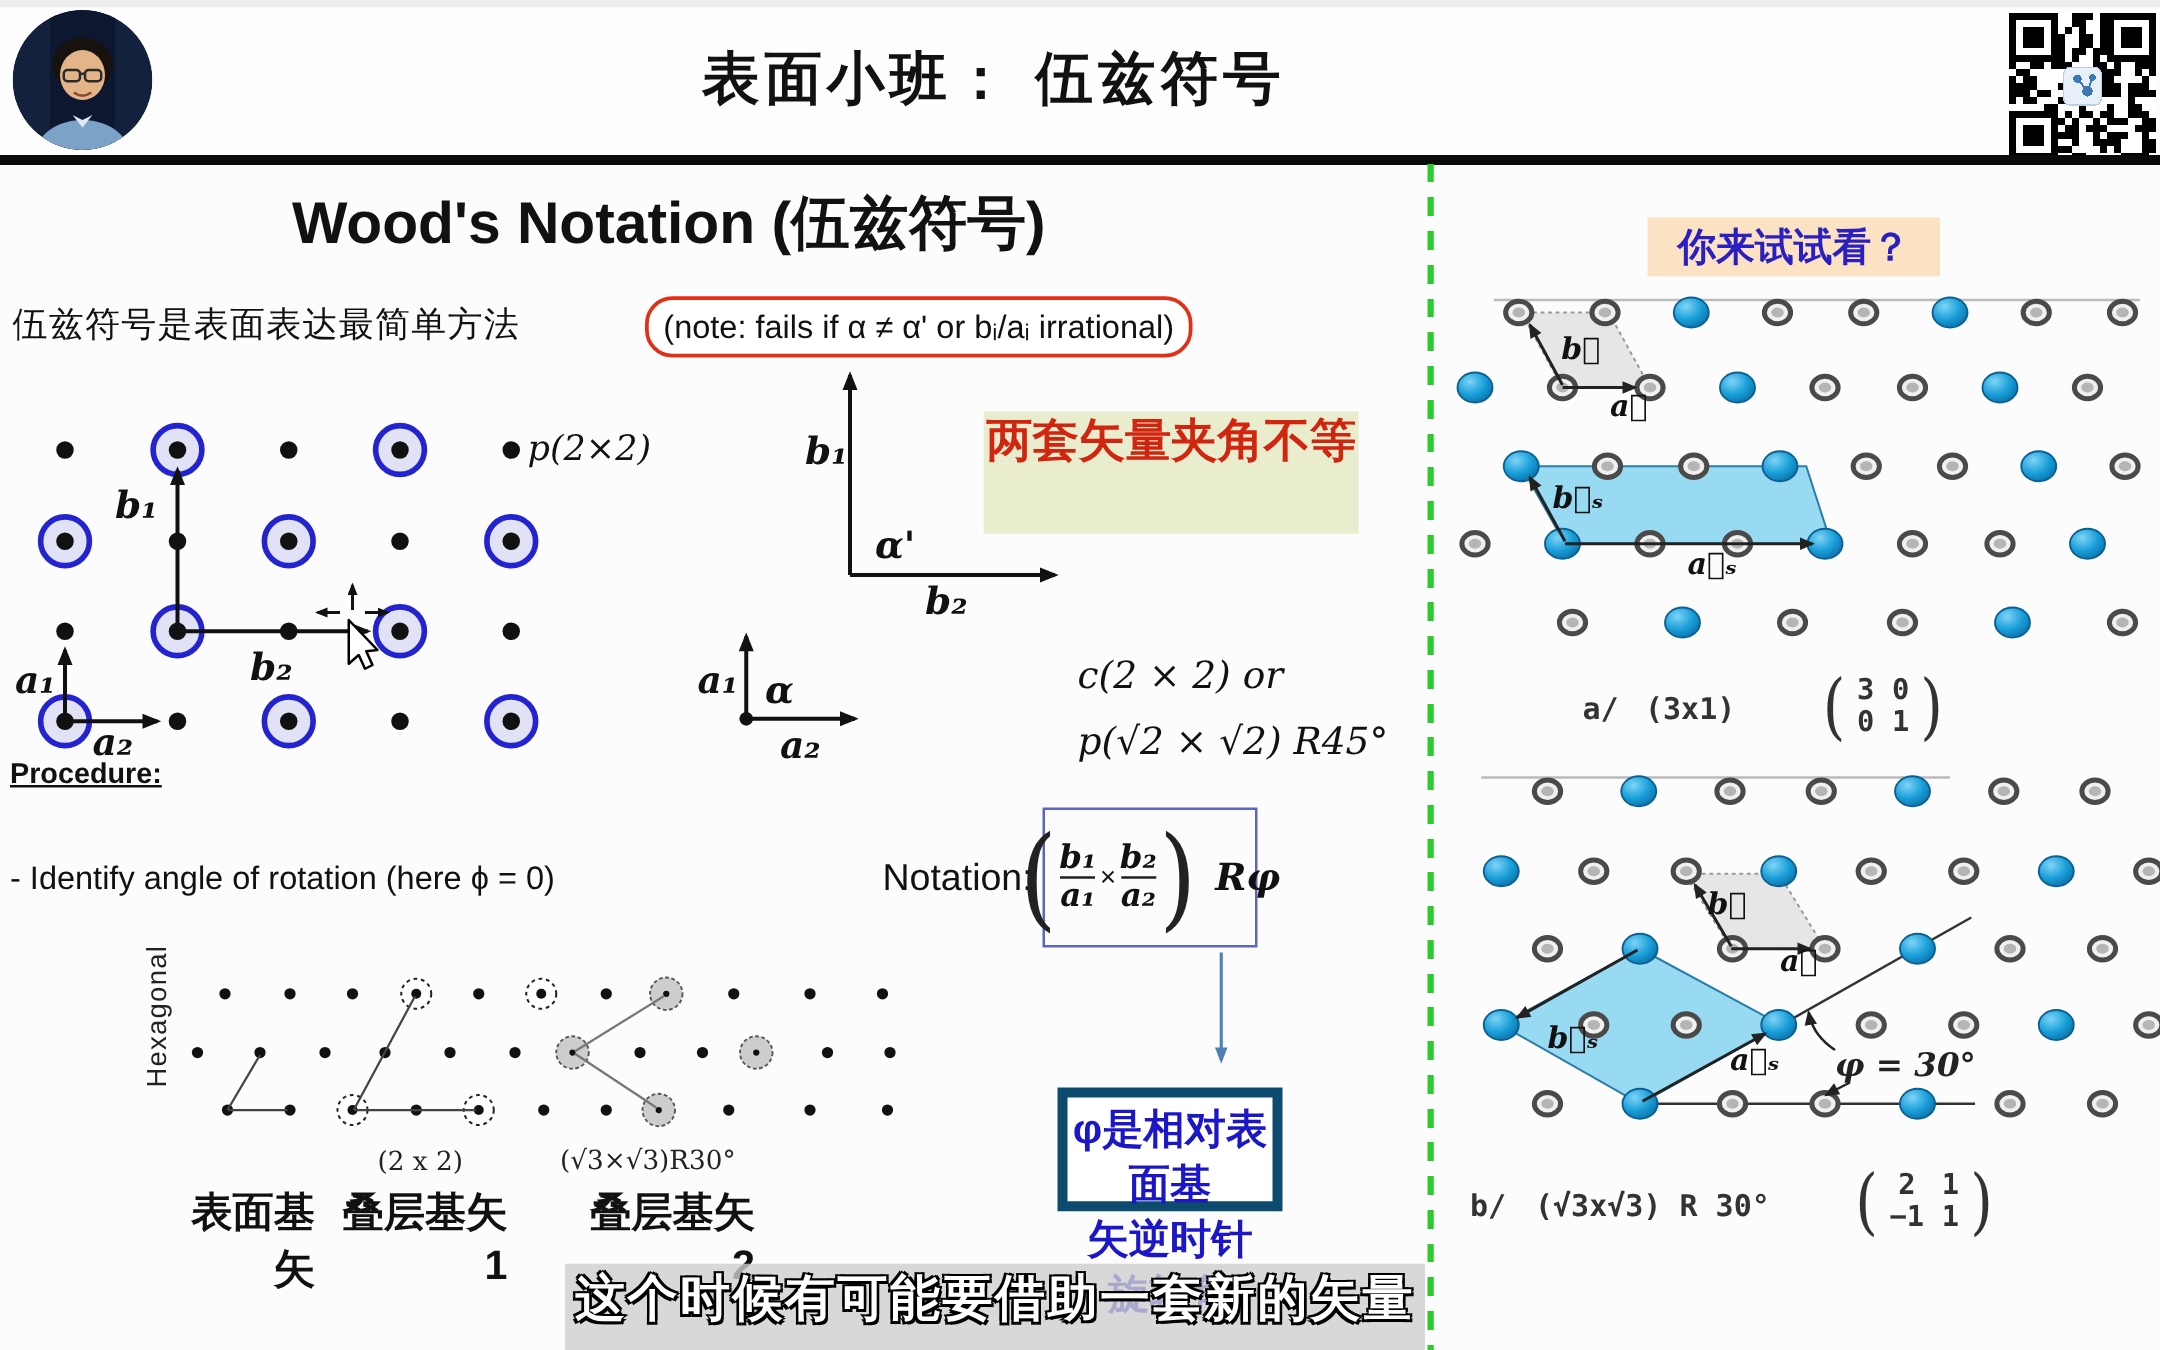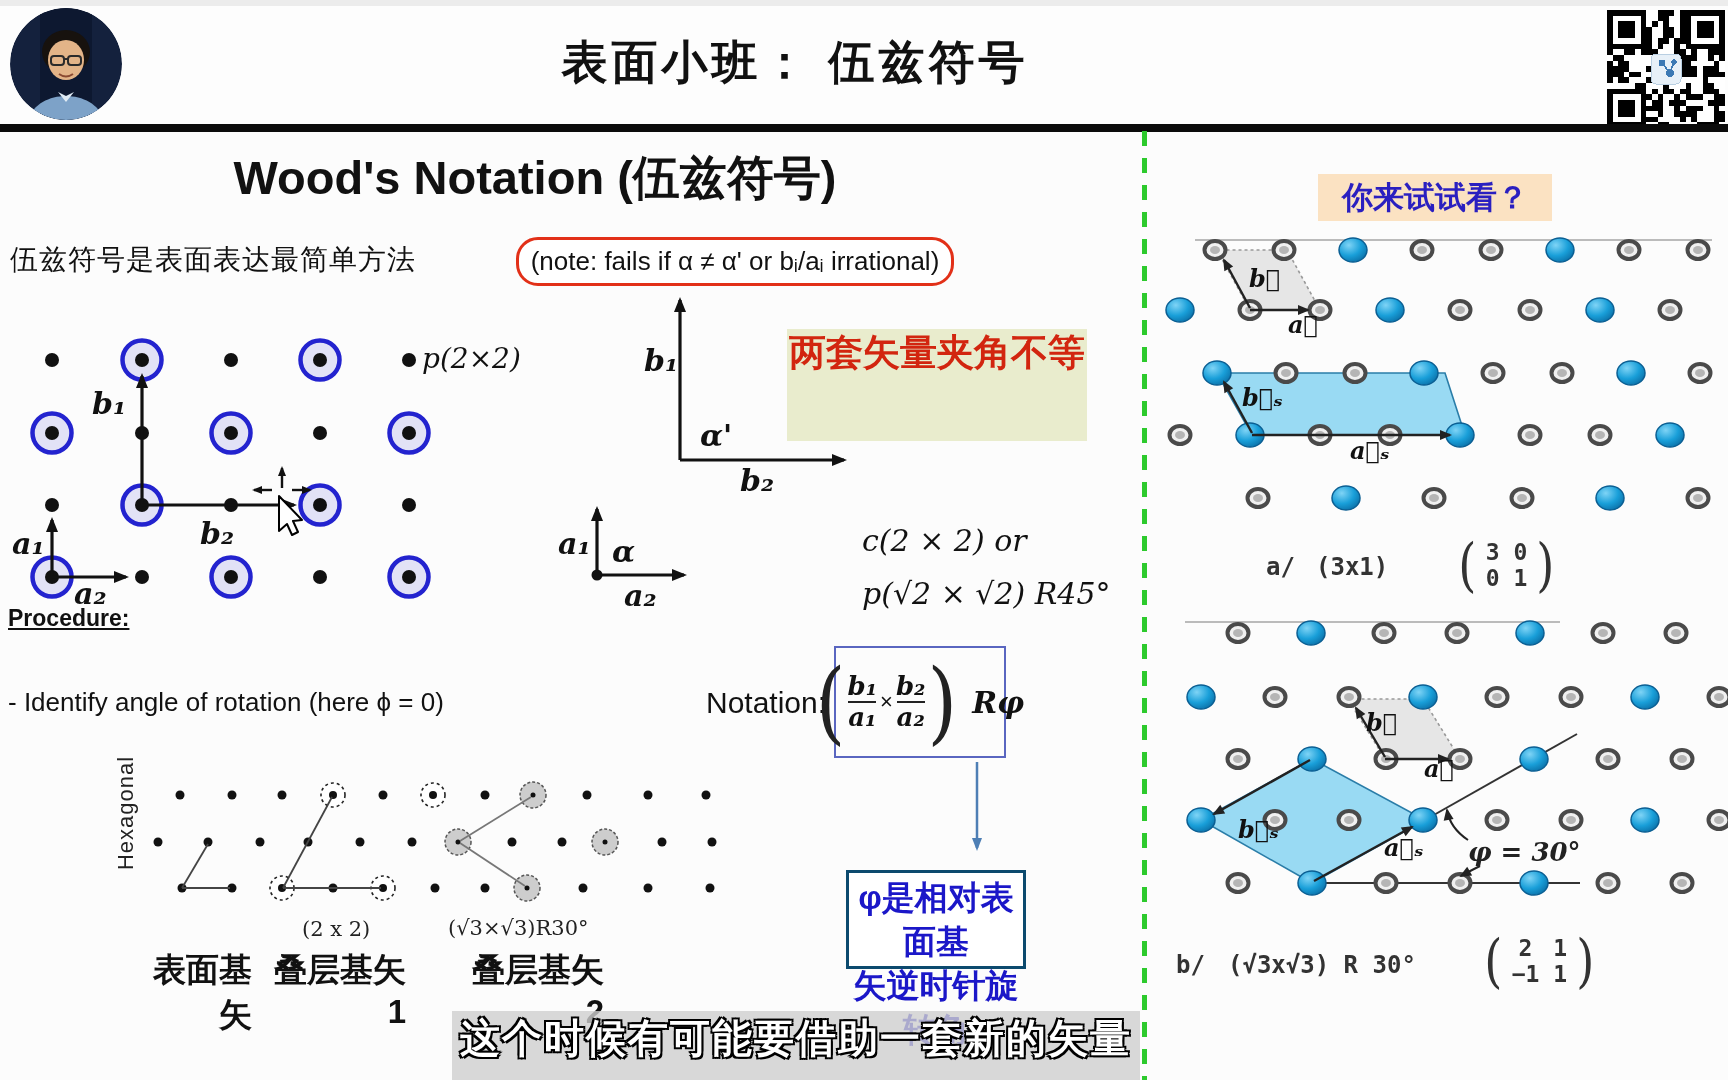--- a/index.html
+++ b/index.html
@@ -13,39 +13,39 @@
   #avatar{left:10px;top:8px;width:112px;height:112px;border-radius:50%;overflow:hidden}
   #apptitle{left:295px;top:32px;width:1000px;text-align:center;
     font-size:46px;font-weight:bold;letter-spacing:4px}
   #qr{left:1607px;top:10px;width:118px;height:118px;background:#fff}
   #blackbar{left:0;top:124px;width:1728px;height:8px;background:#0b0b0b}
   
   #slidetitle{left:60px;top:147px;width:950px;text-align:center;font-size:47px;font-weight:bold}
   #intro{left:10px;top:241px;font-size:28px;letter-spacing:1px}
   #notebox{left:516px;top:237px;width:438px;height:49px;border:3.5px solid #e23018;
     border-radius:22px;text-align:center;font-size:26px;line-height:42px;background:#fff}
-  #warnbox{left:787px;top:329px;width:300px;height:112px;background:#e9eccd;
+  #warnbox{left:787px;top:329px;width:300px;height:98px;background:#e9eccd;
     color:#d2250f;font-size:37px;font-weight:bold;text-align:center;line-height:48px}
   .mathline{font-family:"DejaVu Serif","DejaVu Sans",serif;font-style:italic;font-size:30px}
   #cline1{left:862px;top:523px}
   #cline2{left:862px;top:576px}
   #proch{left:8px;top:605px;font-size:23px;font-weight:bold;text-decoration:underline}
   #bullet1{left:8px;top:645px;font-size:26px}
   #bullet2{left:8px;top:687px;font-size:26px}
   #notlabel{left:706px;top:686px;font-size:30px}
   #fbox{left:834px;top:646px;width:172px;height:112px;border:2px solid #5a66c0;
     display:flex;align-items:center;justify-content:center;gap:2px}
   .paren{font-family:"DejaVu Serif",serif;font-size:76px;font-weight:400;line-height:1;
     transform:scaleY(1.18);color:#222}
   .frac{display:inline-flex;flex-direction:column;align-items:center;
     font-family:"DejaVu Serif",serif;font-style:italic;font-weight:bold;font-size:26px;line-height:1.05}
   .frac .d{border-top:2px solid #222;padding-top:1px}
   .times{font-size:22px;margin:0 1px}
   .suffix{font-family:"DejaVu Serif",serif;font-style:italic;font-weight:bold;font-size:30px;margin-left:13px}
-  #phibox{left:846px;top:870px;width:180px;height:99px;border:3px solid #0c4a6e;
+  #phibox{left:846px;top:870px;width:180px;height:99px;border:8px solid #0c4a6e;
     color:#1b17c8;font-weight:bold;font-size:33px;text-align:center;line-height:44px;padding-top:3px;background:#fff}
   #hexlabel{left:46px;top:800px;width:160px;text-align:center;transform:rotate(-90deg);
     font-size:22px;color:#222;letter-spacing:1px}
   .hexcap{top:948px;font-size:33px;font-weight:bold;text-align:right}
   #cap1{left:128px;width:124px} #cap2{left:266px;width:140px} #cap3{left:460px;width:144px}
   
   #divider{left:1142px;top:131px;width:5px;height:949px;
     background:repeating-linear-gradient(180deg,#2dca2d 0 15px,rgba(0,0,0,0) 15px 27px)}
   #prompt{left:1318px;top:174px;width:234px;height:47px;background:#fbe2c2;
     color:#2a1fc0;font-weight:bold;font-size:31px;text-align:center;line-height:47px}

